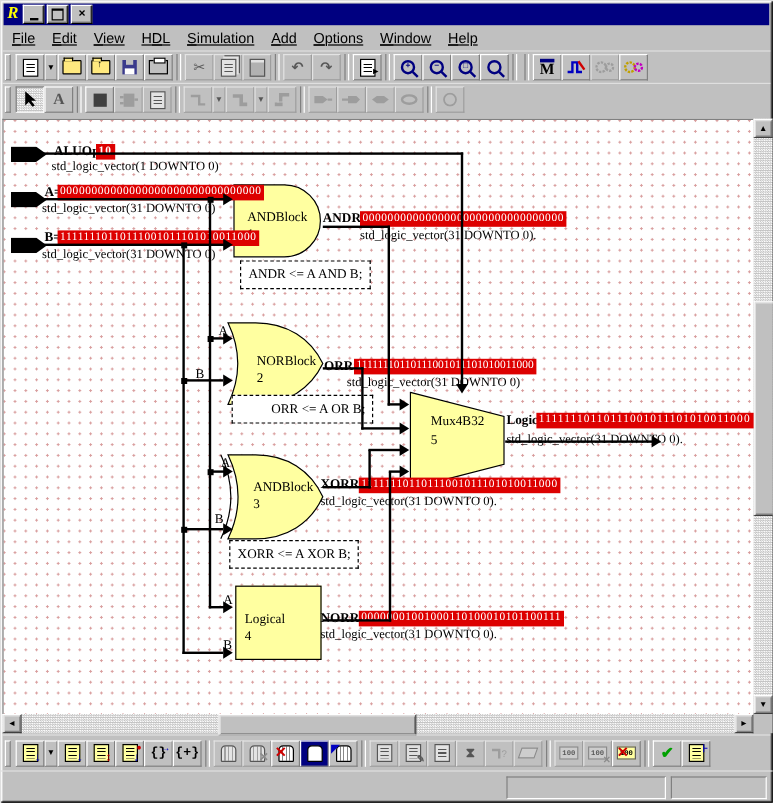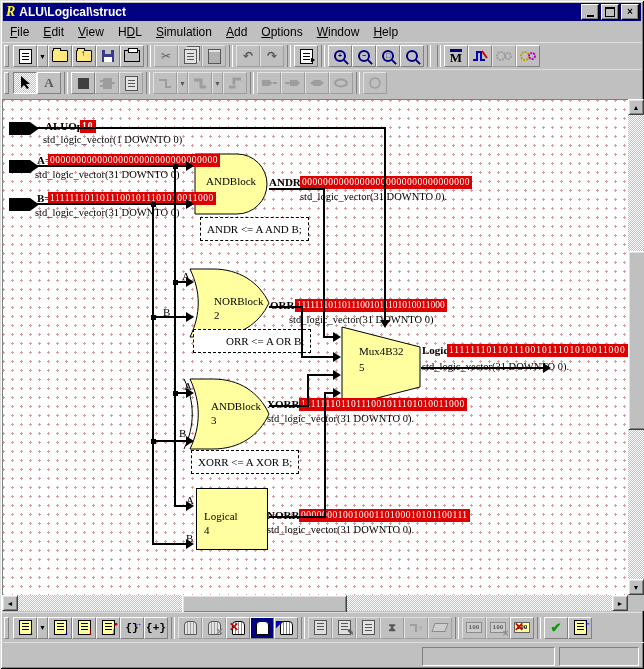--- a/index.html
+++ b/index.html
@@ -9,21 +9,21 @@
   .abs{position:absolute;}
   
   .titlebar{left:3px;top:3px;width:638px;height:18px;background:#000080;display:flex;align-items:center;padding-left:3px;box-sizing:border-box;}
   .title-icon{color:#ffff00;font:italic bold 14px "Liberation Serif",serif;margin-right:4px;}
   .title-text{color:#fff;font:bold 12px "Liberation Sans",sans-serif;flex:1;}
   .tb-btn{width:16px;height:14px;background:#c0c0c0;border:1px solid;border-color:#fff #000 #000 #fff;box-shadow:inset -1px -1px 0 #808080;margin-right:2px;display:flex;align-items:flex-end;justify-content:center;font:bold 9px "Liberation Sans",sans-serif;position:relative;}
   .min-glyph{width:7px;height:2px;background:#000;margin:0 auto 2px;}
   .max-glyph{width:8px;height:7px;border:1px solid #000;border-top:2px solid #000;margin:0 auto 2px;}
   .cls-glyph{font:bold 10px "Liberation Sans",sans-serif;line-height:12px;margin:auto;}
   
-  .menubar{left:3px;top:22px;width:638px;height:19px;display:flex;align-items:center;font:12px "Liberation Sans",sans-serif;color:#000;}
+  .menubar{left:3px;top:22px;width:638px;height:19px;display:flex;align-items:center;font:12px "Liberation Sans",sans-serif;color:#000;text-decoration:underline;}
   .menu-item{padding:2px 7px;}
   .menu-item u{text-decoration:underline;}
   
   .toolbar{left:2px;width:640px;height:26px;display:flex;align-items:center;border-top:1px solid #dfdfdf;}
   .grip{width:3px;height:20px;border:1px solid;border-color:#fff #808080 #808080 #fff;margin:0 4px 0 2px;}
   .tb{width:24px;height:22px;background:#c0c0c0;border:1px solid;border-color:#fff #808080 #808080 #fff;display:flex;align-items:center;justify-content:center;box-sizing:border-box;position:relative;flex:none;}
   .tb.pressed{border-color:#808080 #fff #fff #808080;background-image:repeating-conic-gradient(#fff 0 25%,#c0c0c0 0 50%);background-size:2px 2px;}
   .dd{width:11px;height:22px;background:#c0c0c0;border:1px solid;border-color:#fff #808080 #808080 #fff;display:flex;align-items:center;justify-content:center;font-size:7px;box-sizing:border-box;flex:none;}
   .sep{width:2px;height:22px;border-left:1px solid #808080;border-right:1px solid #fff;margin:0 3px;flex:none;}
   .dis{filter:grayscale(1) opacity(.55);}
@@ -76,21 +76,20 @@
   .sb-thumb{background:#c0c0c0;border:1px solid;border-color:#fff #404040 #404040 #fff;box-shadow:inset 1px 1px 0 #dfdfdf,inset -1px -1px 0 #808080;}
   
   .statusbar{left:0;top:642px;width:644px;height:27px;border-top:1px solid #dfdfdf;}
   .spanel{position:absolute;top:4px;height:19px;border:1px solid;border-color:#808080 #fff #fff #808080;font:11px "Liberation Sans",sans-serif;padding:2px 6px;box-sizing:border-box;}
 </style>
 </head>
 <body>
 
 <div class="abs titlebar">
   <span class="title-icon">R</span>
-  <span class="title-text">ALU\Logical\struct</span>
   <span class="tb-btn">
       <span class="min-glyph"></span>
     </span>
   <span class="tb-btn">
       <span class="max-glyph"></span>
     </span>
   <span class="tb-btn">
       <span class="cls-glyph">×</span>
     </span>
 </div>

